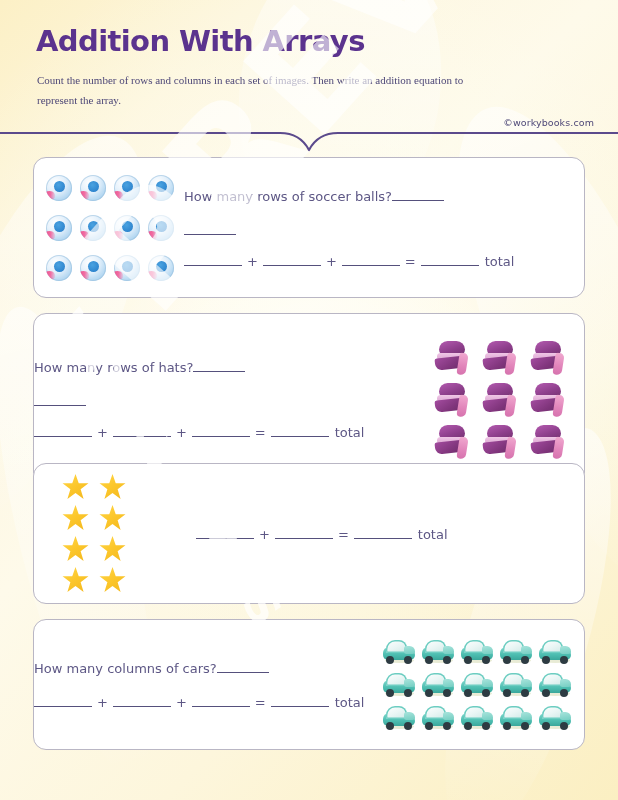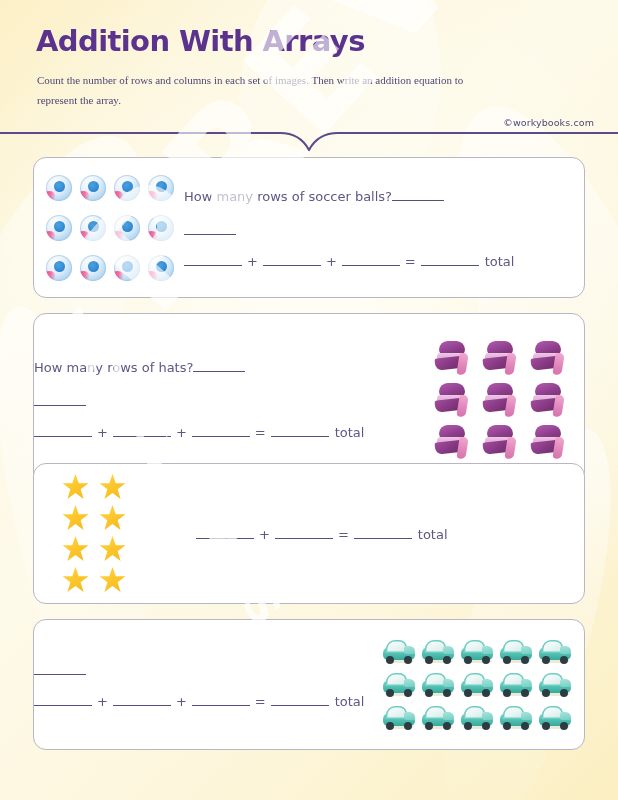--- a/index.html
+++ b/index.html
@@ -693,20 +693,21 @@
                 <span class="cabin"></span>
                 <span class="hood"></span>
                 <span class="wheel front"></span>
                 <span class="wheel rear"></span>
               </div>
             </span>
           </div>
         </div>
       <div class="q-pane" id="q-4">
           <div class="q-line" style="margin-bottom: 17px;">
+            <span class="q-text">How many columns of cars?</span> 
             <span class="blank b-md"></span>
           </div>
           <div class="q-line" style="padding-left: 0px;">
             <span class="blank b-lg"></span>
             <span class="op">+</span>
             <span class="blank b-lg"></span>
             <span class="op">+</span>
             <span class="blank b-lg"></span>
             <span class="op">=</span>
             <span class="blank b-lg"></span>

